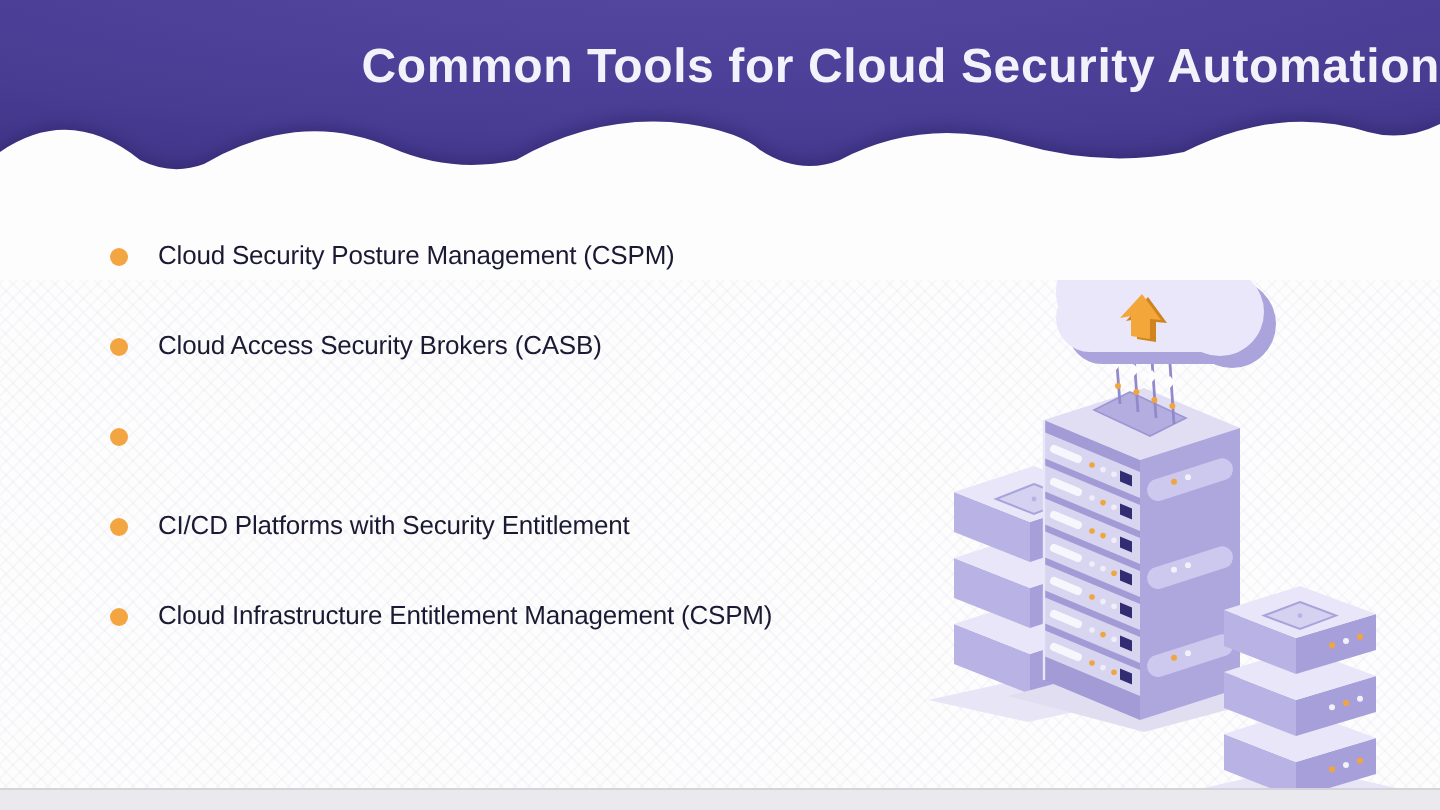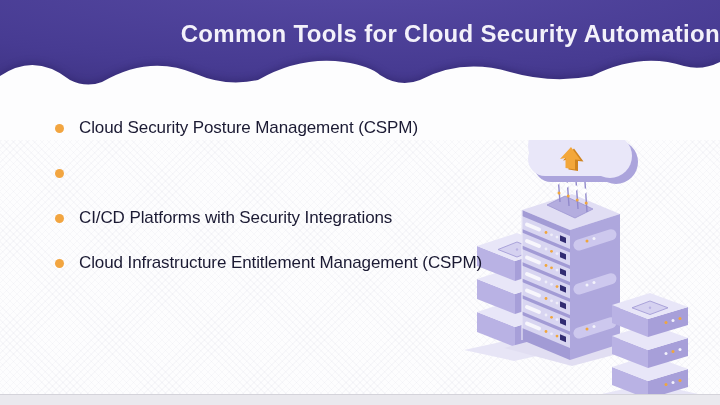--- a/index.html
+++ b/index.html
@@ -50,21 +50,21 @@
     display:flex;flex-direction:column;row-gap:31px;
   }
   .list-item{display:flex;align-items:center;height:14px;}
   .bullet{
     width:9px;height:9px;border-radius:50%;
     background:var(--bullet-color);
     flex:0 0 auto;
   }
   .list-label{
     margin-left:15px;
-    font-size:17px;line-height:14px;letter-spacing:-0.1px;
+    font-size:13px;line-height:14px;letter-spacing:-0.1px;
     color:var(--text-color);
     white-space:nowrap;
   }
   .illustration{
     position:absolute;left:460px;top:96px;z-index:1;
   }
   .footer-bar{
     position:absolute;left:0;bottom:0;width:720px;height:11px;z-index:4;
     background:var(--footer-bar);
     border-top:1px solid var(--footer-line);
@@ -87,24 +87,28 @@
 </svg>
 <div class="header-title">Common Tools for Cloud Security Automation</div>
 
 <div class="bullet-list">
   <div class="list-item">
     <span class="bullet"></span>
     <span class="list-label">Cloud Security Posture Management (CSPM)</span>
   </div>
   <div class="list-item">
     <span class="bullet"></span>
-  </div>
-  <div class="list-item">
-    <span class="bullet"></span>
-    <span class="list-label">CI/CD Platforms with Security Integrations</span>
+    <span class="list-label">Cloud Access Security Brokers (CASB)</span>
+  </div>
+  <div class="list-item">
+    <span class="bullet"></span>
+  </div>
+  <div class="list-item">
+    <span class="bullet"></span>
+    <span class="list-label">CI/CD Platforms with Security Entitlement</span>
   </div>
   <div class="list-item">
     <span class="bullet"></span>
     <span class="list-label">Cloud Infrastructure Entitlement Management (CSPM)</span>
   </div>
 </div>
 
 <svg class="illustration" width="260" height="310" viewBox="0 0 260 310">
 
   <g>

